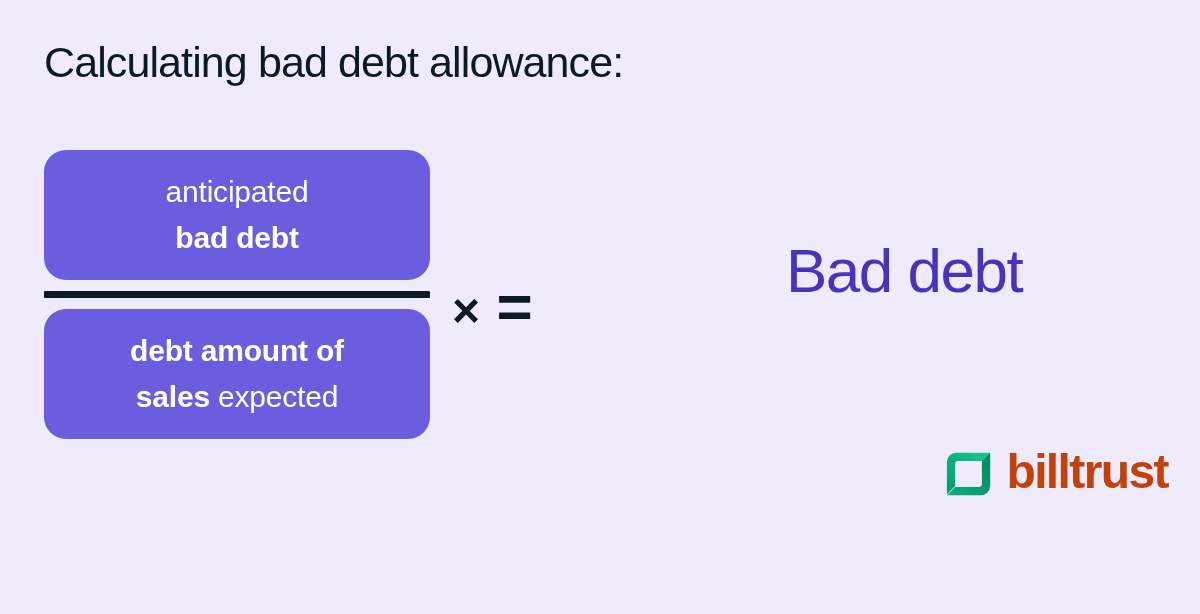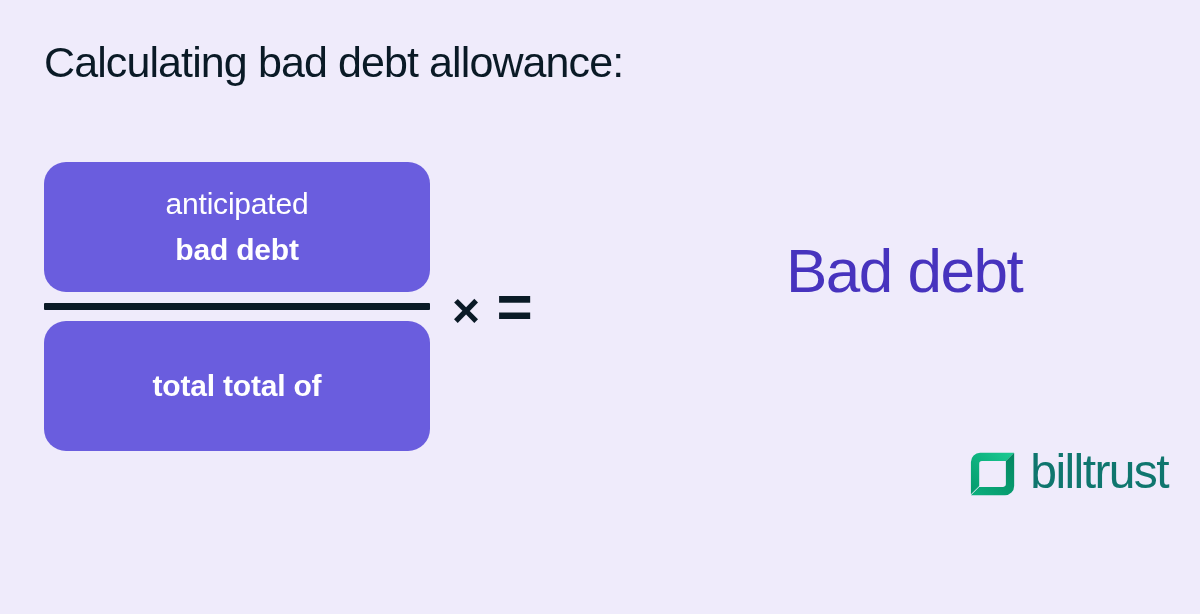--- a/index.html
+++ b/index.html
@@ -40,21 +40,21 @@
     left: 0;
     top: 150px;
     width: 1200px;
     height: 360px;
   }
 
   
   .fraction {
     position: absolute;
     left: 44px;
-    top: 12px;
+    top: 0px;
     width: 386px;
   }
 
   .frac-box {
     width: 386px;
     height: 130px;
     background: #6a5dde;
     border-radius: 22px;
     box-sizing: border-box;
     display: flex;
@@ -135,22 +135,22 @@
     gap: 14px;
   }
   .logo-mark {
     width: 46px;
     height: 46px;
     flex: none;
     display: block;
   }
   .logo-word {
     font-size: 48px;
-    font-weight: 400;
-    color: #0f766e;
+    font-weight: 700;
+    color: #c2410c;
     letter-spacing: -1.6px;
     line-height: 1;
     position: relative;
     top: -2px;
   }
 </style>
 </head>
 <body>
 
 <div class="canvas">
@@ -162,21 +162,22 @@
     <div class="fraction">
 
       <div class="frac-box">
         <span class="ln w-reg">anticipated</span>
         <span class="ln w-bold">bad debt</span>
       </div>
 
       <div class="frac-bar"></div>
 
       <div class="frac-box">
-        <span class="ln w-bold">total total of</span>
+        <span class="ln w-bold">debt amount of</span>
+        <span class="ln"><span class="w-bold">sales</span><span class="w-reg"> expected</span></span>
       </div>
 
     </div>
 
     <div class="operator">
       <span class="op-times">×</span>
       <span class="op-eq">=</span>
     </div>
 
     <div class="result">

